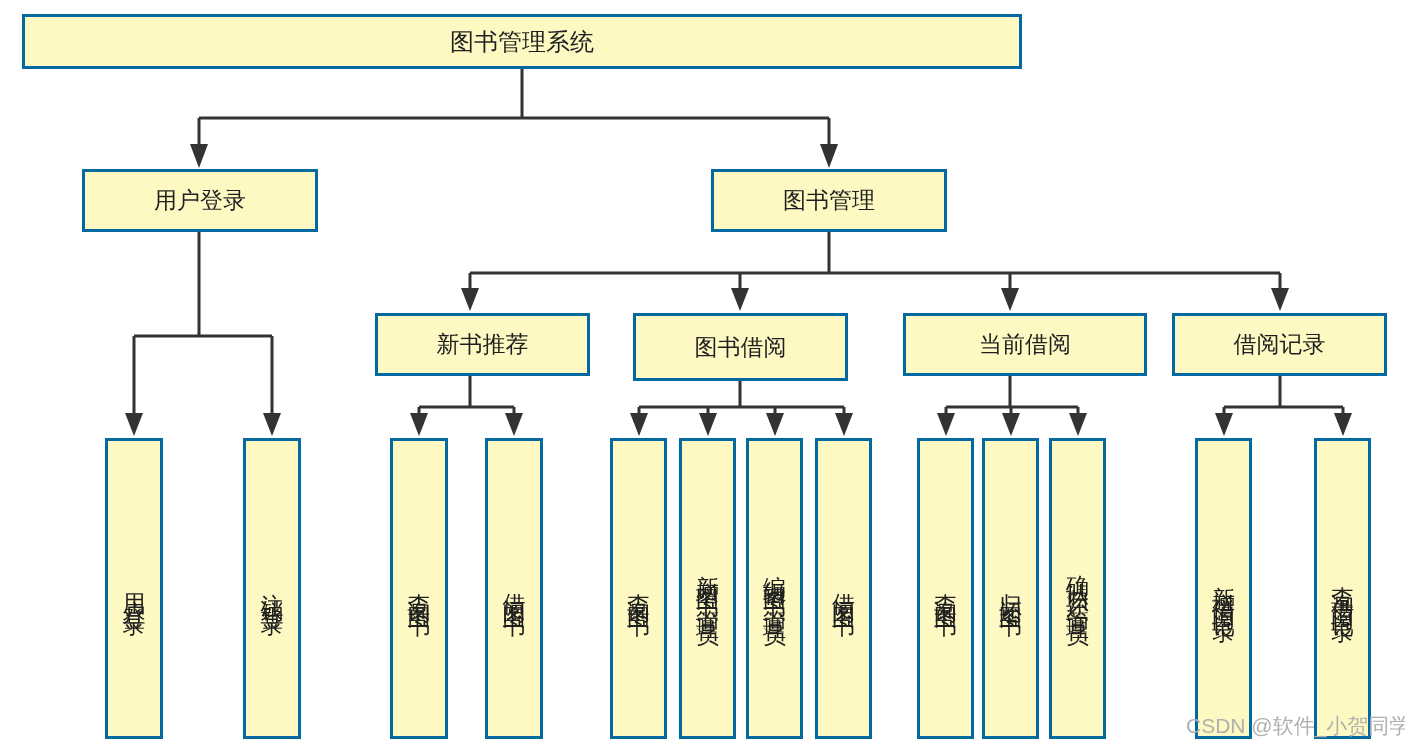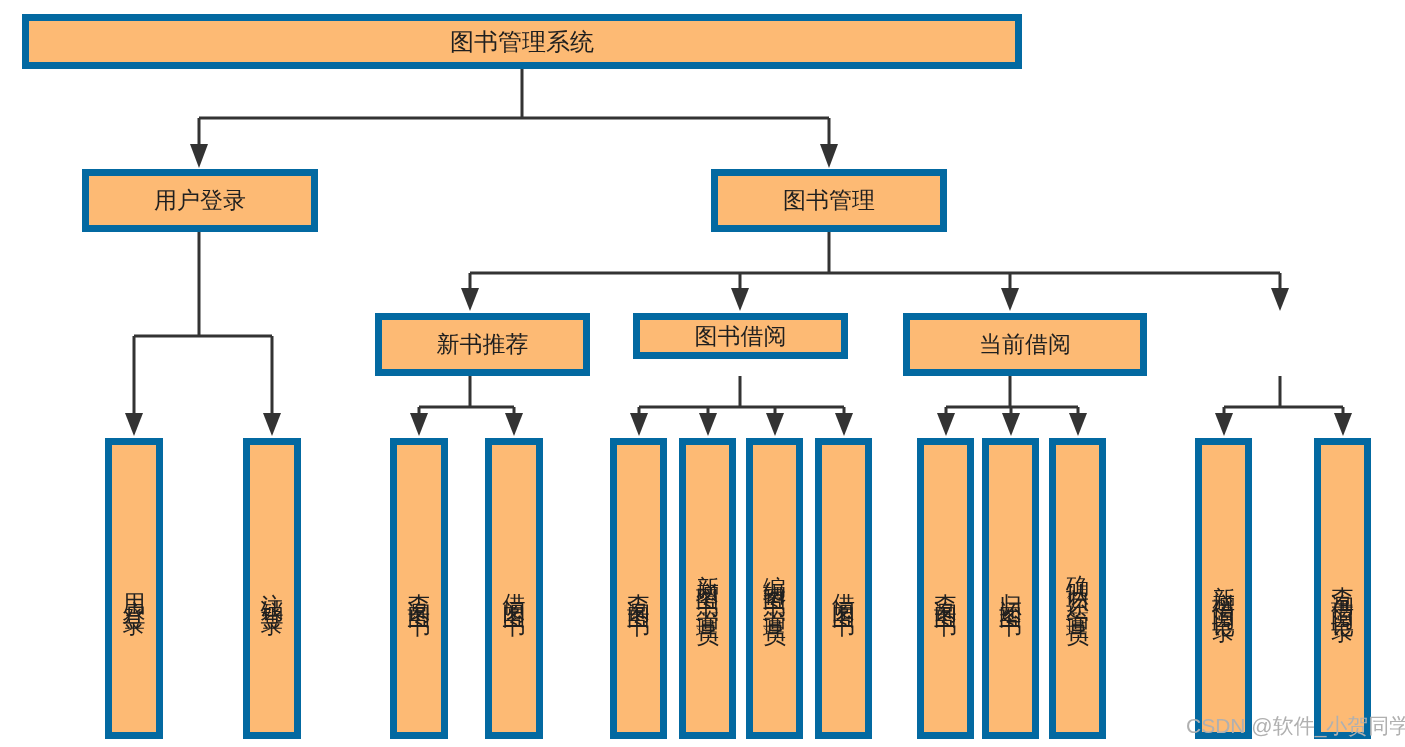--- a/index.html
+++ b/index.html
@@ -9,22 +9,22 @@
     background:#ffffff;
     font-family:"Liberation Sans","DejaVu Sans",sans-serif;
     overflow:hidden;
   }
   #connectors{position:absolute;left:0;top:0;width:1405px;height:747px;}
   #connectors path{stroke:#333333;stroke-width:3;fill:none;}
   #connectors polygon{fill:#333333;stroke:none;}
   .node{
     position:absolute;
     box-sizing:border-box;
-    border:7px solid #0369a1;
-    background:#fdba74;
+    border:3px solid #0369a1;
+    background:#fef9c3;
     display:flex;align-items:center;justify-content:center;
     color:#1f1f1f;
     text-align:left;
   }
   .node.hnode{font-size:23px;}
   .node.title{font-size:24px;}
   .node.vnode{font-size:23px;}
   .node.vnode span{
     writing-mode:vertical-rl;
     text-orientation:mixed;
@@ -79,22 +79,23 @@
     <polygon points="1224,436 1215,413 1233,413"></polygon>
     <polygon points="1343,436 1334,413 1352,413"></polygon>
   </svg>
 
   <div class="node title" style="left:22px;top:14px;width:1000px;height:55px;">图书管理系统</div>
 
   <div class="node hnode" style="left:82px;top:169px;width:236px;height:63px;">用户登录</div>
   <div class="node hnode" style="left:711px;top:169px;width:236px;height:63px;">图书管理</div>
 
   <div class="node hnode" style="left:375px;top:313px;width:215px;height:63px;">新书推荐</div>
-  <div class="node hnode" style="left:633px;top:313px;width:215px;height:46px;">图书借阅</div>
+  <div class="node hnode" style="left:633px;top:313px;width:215px;height:68px;">图书借阅</div>
   <div class="node hnode" style="left:903px;top:313px;width:244px;height:63px;">当前借阅</div>
+  <div class="node hnode" style="left:1172px;top:313px;width:215px;height:63px;">借阅记录</div>
 
   <div class="node vnode" style="left:105px;top:438px;width:58px;height:301px;">
     <span>用户登录</span>
   </div>
   <div class="node vnode" style="left:243px;top:438px;width:58px;height:301px;">
     <span>注销登录</span>
   </div>
 
   <div class="node vnode" style="left:390px;top:438px;width:58px;height:301px;">
     <span>查询图书</span>

